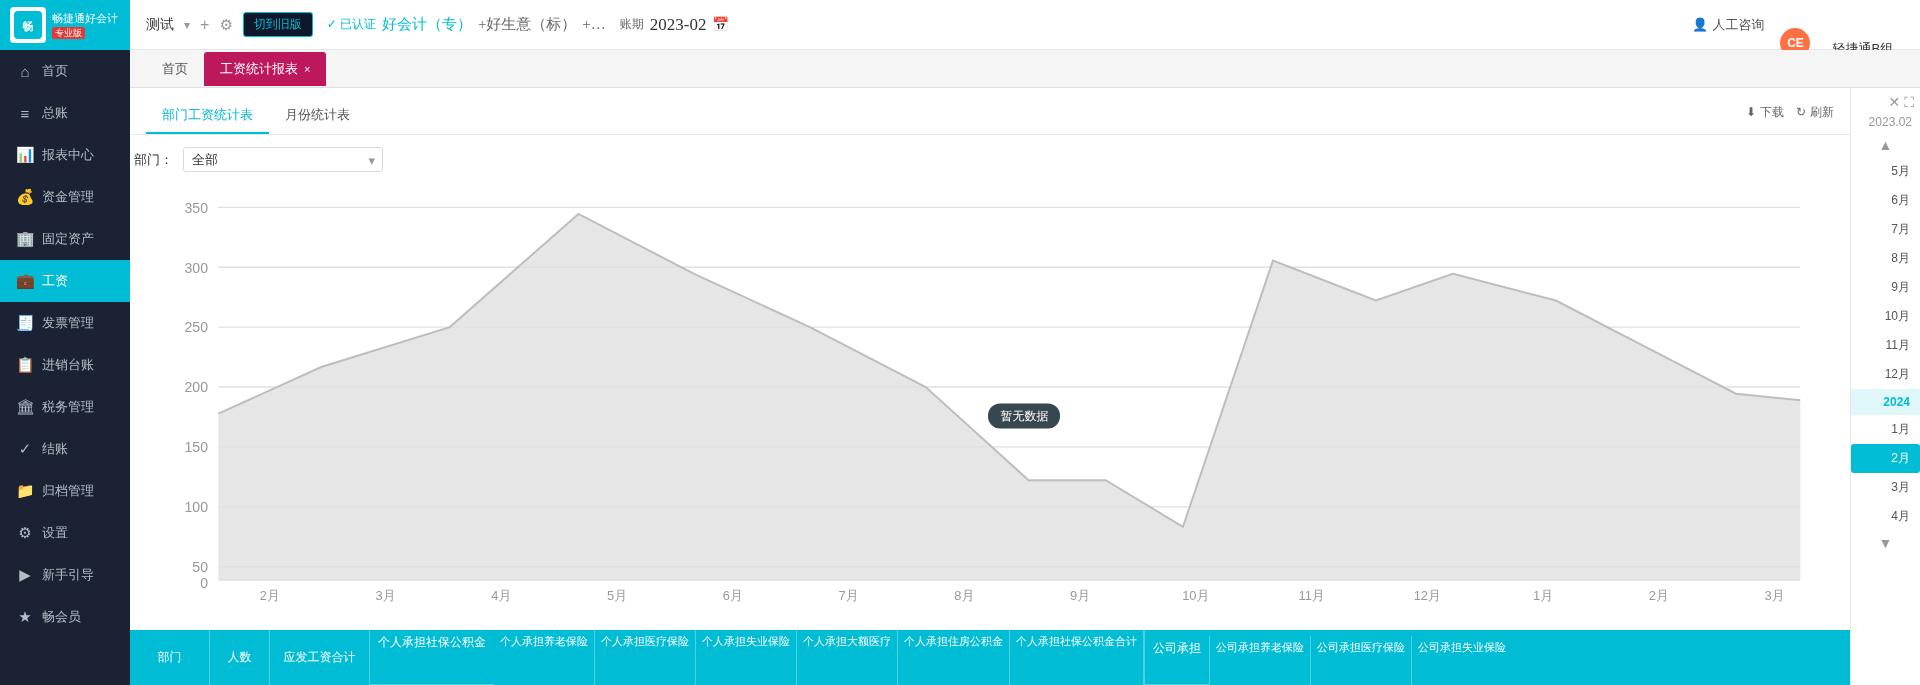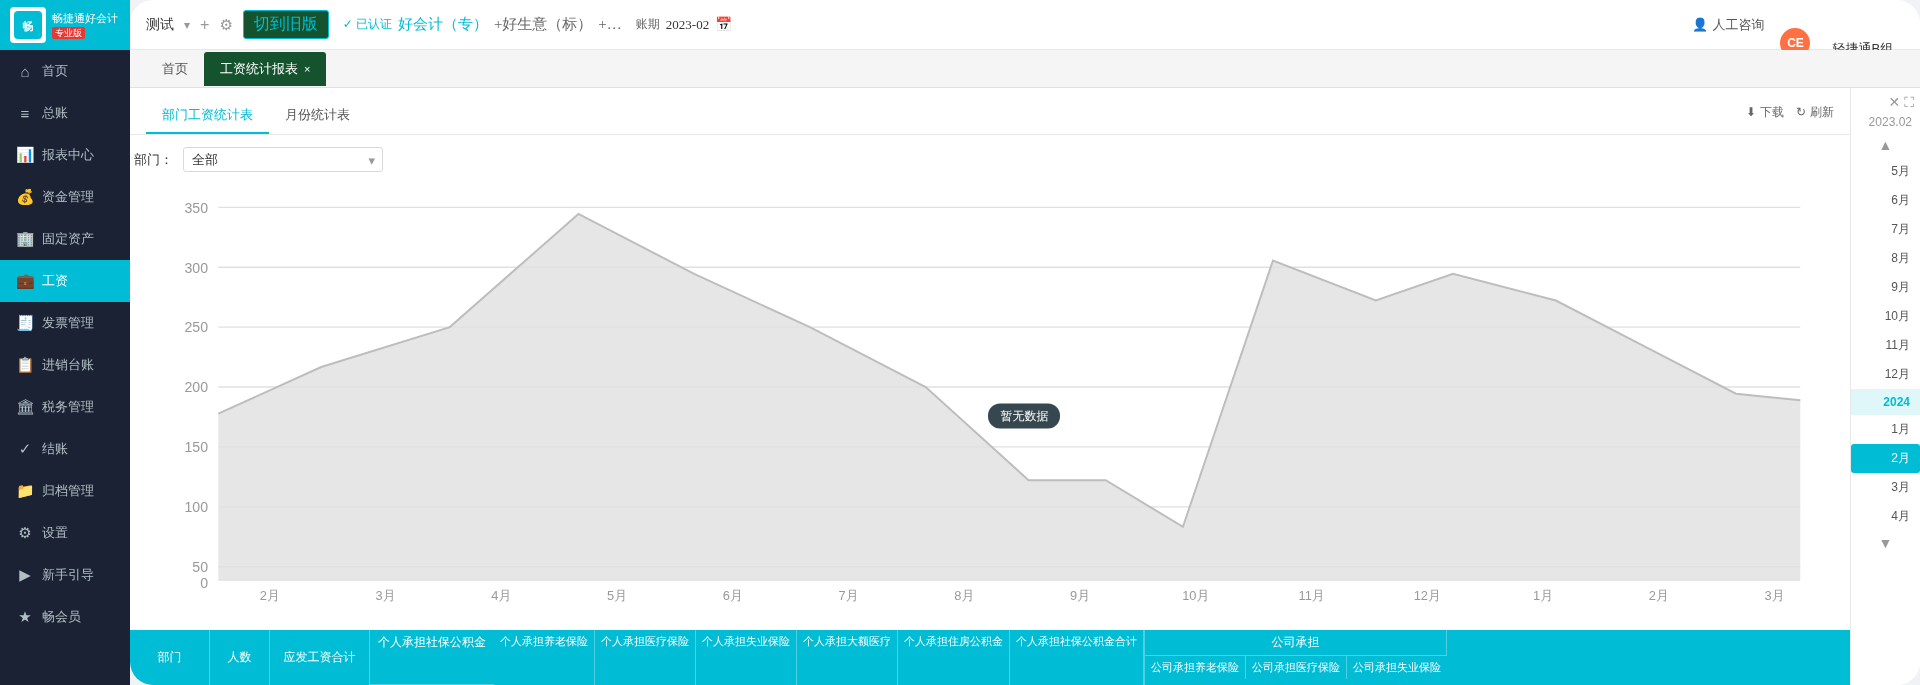--- a/index.html
+++ b/index.html
@@ -55,44 +55,43 @@
     }
     .sidebar-item.active { background: #00bcd4; color: #fff; }
     .sidebar-item-icon { font-size: 15px; width: 18px; text-align: center; }
 
     
     .main-content {
       flex: 1;
       display: flex;
       flex-direction: column;
       overflow: hidden;
-      border-radius: 23px;
     }
 
     
     .topbar {
       height: 50px;
       background: #fff;
       display: flex;
       align-items: center;
       padding: 0 16px;
       border-bottom: 1px solid #e8e8e8;
       gap: 10px;
     }
     .topbar-title { font-size: 14px; color: #333; font-weight: 500; }
     .topbar-arrow { color: #999; font-size: 12px; }
     .topbar-add { color: #999; font-size: 16px; cursor: pointer; }
     .topbar-settings { color: #999; font-size: 15px; cursor: pointer; }
     .topbar-switch-btn {
       border: 1px solid #00bcd4;
       color: #00bcd4;
-      background: #14532d;
+      background: #0f172a;
       padding: 3px 10px;
       border-radius: 3px;
-      font-size: 16px;
+      font-size: 12px;
       cursor: pointer;
       text-align: right;
     }
     .topbar-tags { display: flex; align-items: center; gap: 6px; margin-left: 4px; font-family: Liberation Serif, serif; }
     .topbar-tag { font-size: 15px; color: #666; }
     .topbar-tag .label { color: #00bcd4; }
     .topbar-right { margin-left: auto; display: flex; align-items: center; gap: 16px; }
     .topbar-service { display: flex; align-items: center; gap: 4px; color: #555; font-size: 13px; cursor: pointer; }
     .topbar-user { display: flex; align-items: flex-end; gap: 22px; cursor: pointer; margin-top: 36px; }
     .topbar-avatar { width: 30px; height: 30px; border-radius: 50%; background: #ff7043; display: flex; align-items: center; justify-content: center; color: #fff; font-size: 12px; font-weight: bold; }
@@ -111,21 +110,21 @@
       padding: 8px 16px;
       font-size: 13px;
       cursor: pointer;
       color: #555;
       border-radius: 3px 3px 0 0;
       display: flex;
       align-items: center;
       gap: 6px;
     }
     .tab-item.active {
-      background: #14532d;
+      background: #be185d;
       color: #fff;
     }
     .tab-close { font-size: 11px; cursor: pointer; }
     .tab-home { color: #555; }
 
     
     .page-content {
       flex: 1;
       background: #fff;
       display: flex;
@@ -402,21 +401,21 @@
     <span class="topbar-arrow">▾</span>
     <span class="topbar-add">+</span>
     <span class="topbar-settings">⚙</span>
     <button class="topbar-switch-btn">切到旧版</button>
     <div class="topbar-tags">
       <span style="color:#00bcd4;font-size:12px;">✓ 已认证</span>
       <span class="topbar-tag"><span class="label">好会计（专）</span></span>
       <span class="topbar-tag">+好生意（标）</span>
       <span class="topbar-tag">+…</span>
       <span style="color:#666;font-size:12px;margin-left:8px;">账期</span>
-      <span style="color:#333;font-size:13px;font-weight:500;">2023-02</span>
+      <span style="color:#333;font-size:17px;font-weight:500;">2023-02</span>
       <span style="color:#00bcd4;font-size:14px;cursor:pointer;">📅</span>
     </div>
     <div class="topbar-right">
       <div class="topbar-service">
         <span>👤</span>
         <span>人工咨询</span>
       </div>
       <div class="topbar-user">
         <div class="topbar-avatar">CE</div>
         <span class="topbar-username">轻捷通B组...</span>
@@ -537,21 +536,21 @@
             <div style="display:flex;">
               <div class="th-sub">个人承担养老保险</div>
               <div class="th-sub">个人承担医疗保险</div>
               <div class="th-sub">个人承担失业保险</div>
               <div class="th-sub">个人承担大额医疗</div>
               <div class="th-sub">个人承担住房公积金</div>
               <div class="th-sub" style="min-width:110px;">个人承担社保公积金合计</div>
             </div>
           </div>
 
-          <div style="display:flex;flex-direction:column;">
+          <div style="display:flex;margin-top:6px;">
             <div style="color:#fff;font-size:12px;text-align:center;padding:4px 8px;border-bottom:1px solid rgba(255,255,255,0.3);background:#00bcd4;border-right:1px solid rgba(255,255,255,0.3);">公司承担</div>
             <div style="display:flex;">
               <div class="th-sub">公司承担养老保险</div>
               <div class="th-sub">公司承担医疗保险</div>
               <div class="th-sub" style="border-right:none;">公司承担失业保险</div>
             </div>
           </div>
         </div>
       </div>
     </div>

